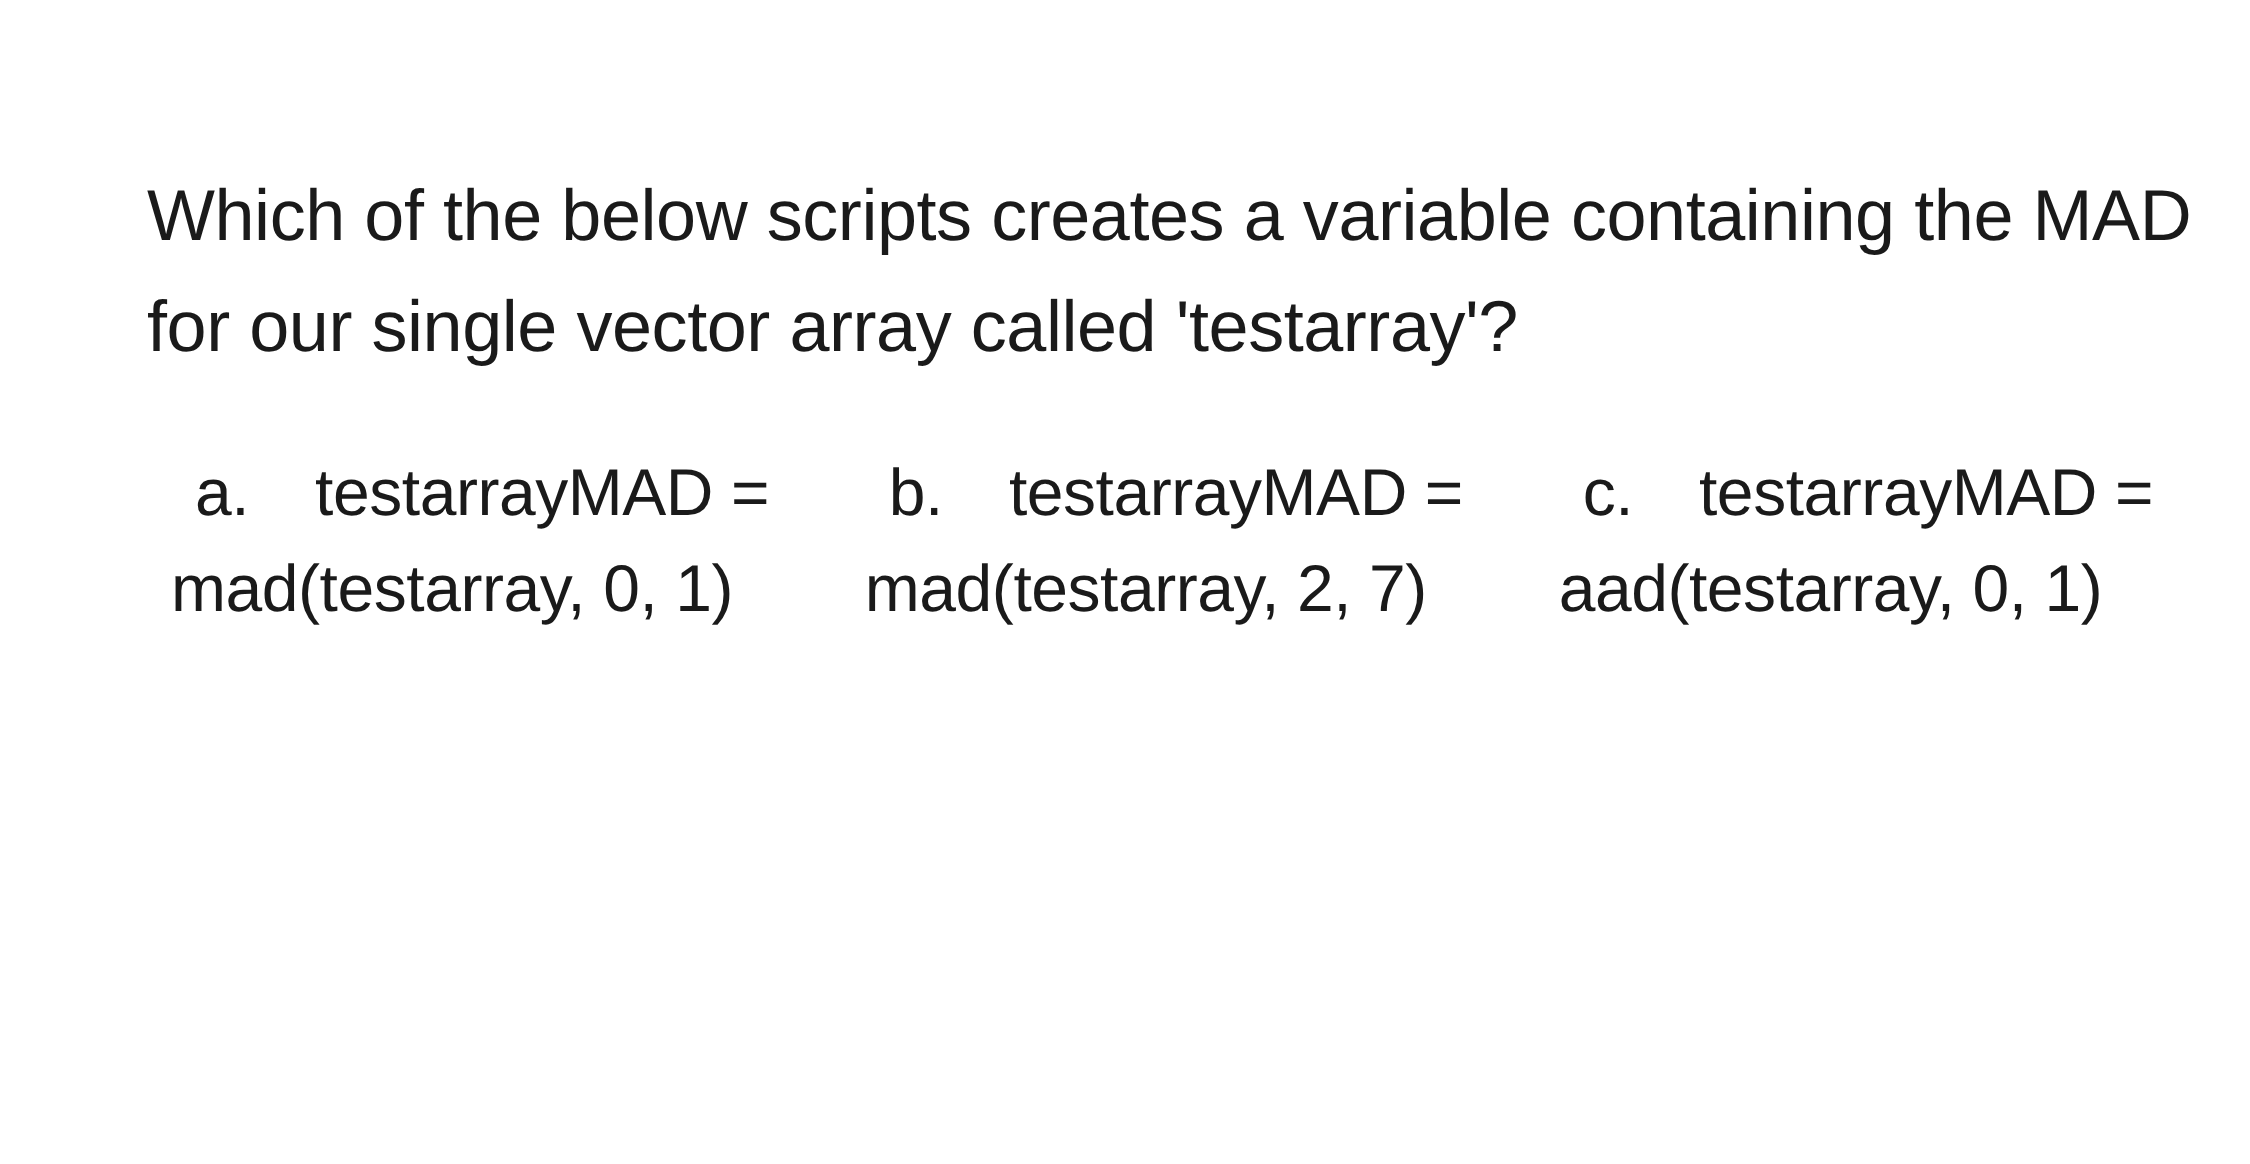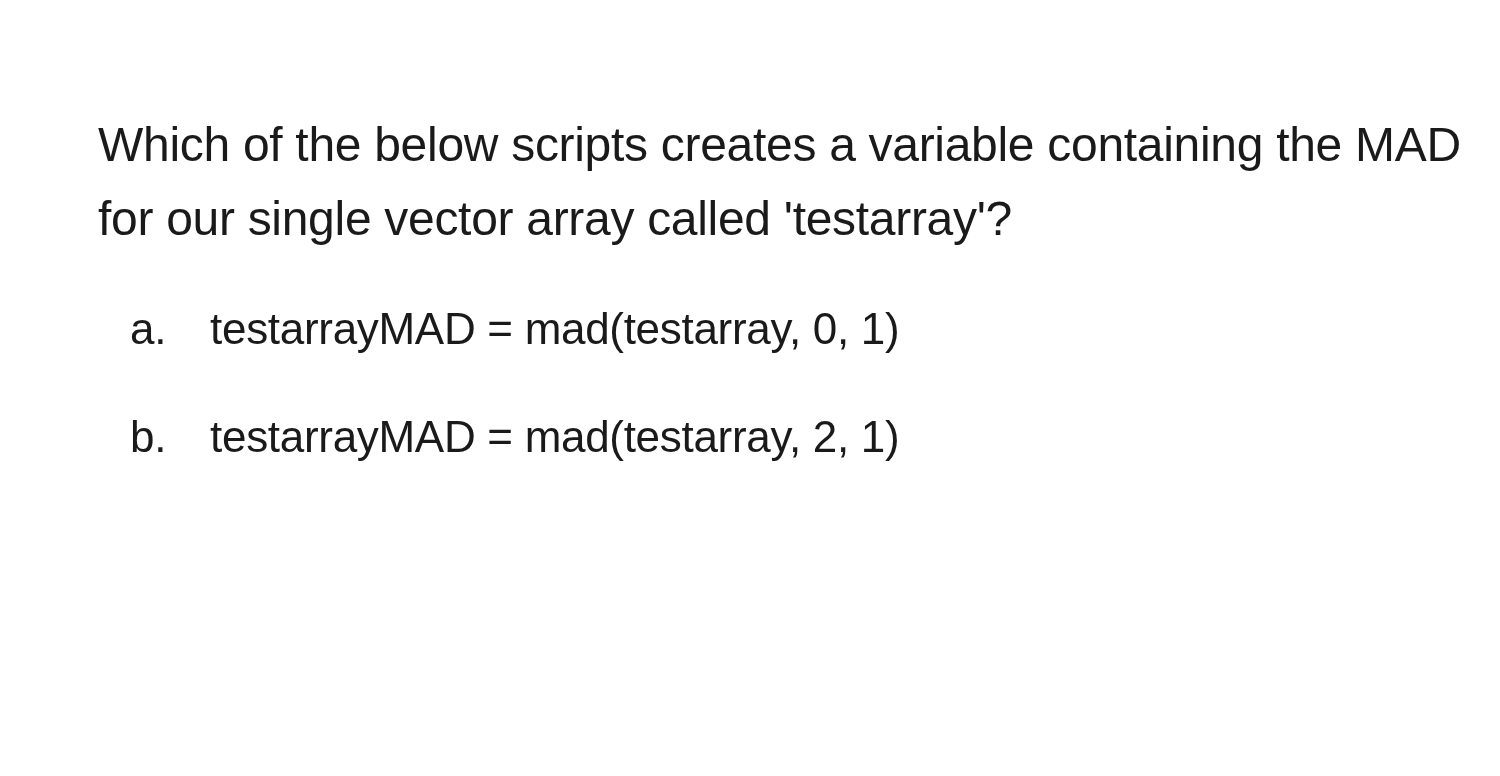--- a/index.html
+++ b/index.html
@@ -17,21 +17,21 @@
     }
     .question {
       font-size: 48px;
       line-height: 1.55;
       font-weight: 400;
       margin-bottom: 24px;
       letter-spacing: -0.3px;
     }
     .options {
       display: flex;
-      flex-direction: column;
+      flex-direction: row;
       gap: 12px;
       justify-content: center;
     }
     .option {
       font-size: 44px;
       line-height: 1.45;
       font-weight: 400;
       letter-spacing: -0.3px;
     }
   </style>
@@ -39,15 +39,19 @@
 <body>
 
 <div class="question">Which of the below scripts creates a variable containing the MAD for our single vector array called 'testarray'?</div>
 <div class="options">
   <div class="option">
     <span>a.</span>
     <span>testarrayMAD = mad(testarray, 0, 1)</span>
   </div>
   <div class="option">
     <span>b.</span>
-    <span>testarrayMAD = mad(testarray, 2, 1)</span>
+    <span>testarrayMAD = mad(testarray, 2, 7)</span>
+  </div>
+  <div class="option">
+    <span>c.</span>
+    <span>testarrayMAD = aad(testarray, 0, 1)</span>
   </div>
 </div>
 
 </body></html>

